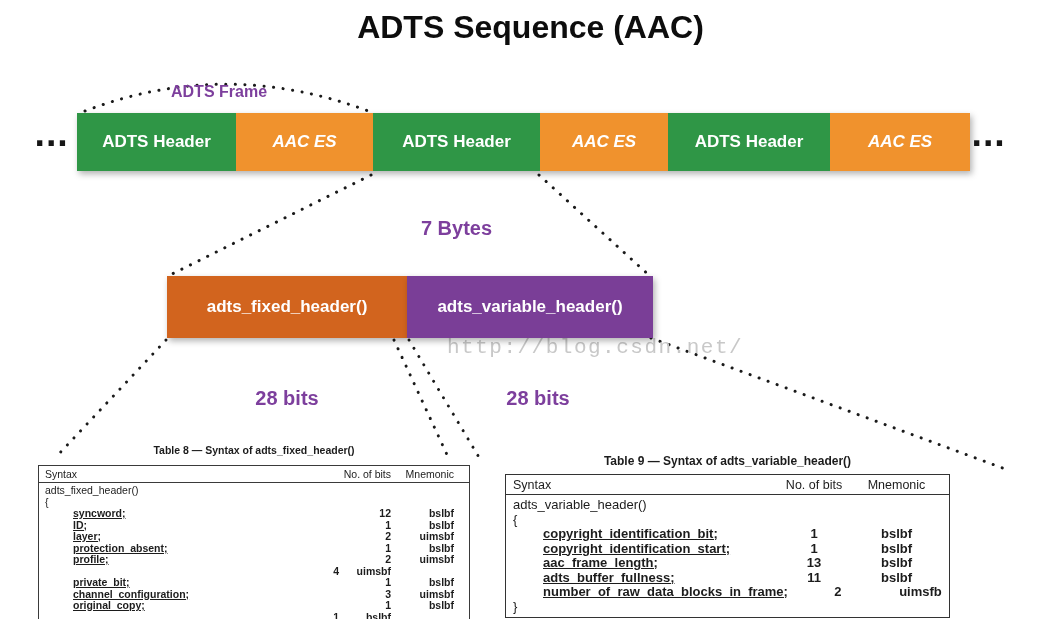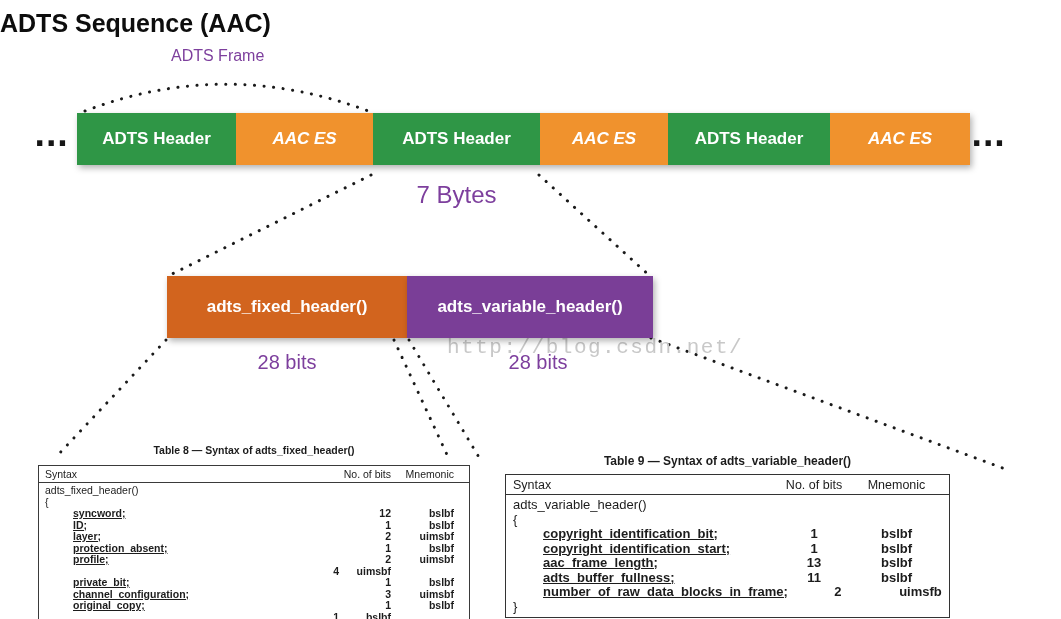--- a/index.html
+++ b/index.html
@@ -3,38 +3,38 @@
 <meta charset="utf-8">
 <style>
   html,body { margin:0; padding:0; background:#ffffff; }
   .stage {
     position:relative; width:1061px; height:619px; background:#ffffff;
     overflow:hidden; font-family:"Liberation Sans", sans-serif;
   }
   .dots { position:absolute; left:0; top:0; width:1061px; height:619px; pointer-events:none; }
 
   .page-title {
-    position:absolute; left:0; top:9px; width:100%; text-align:left;
-    font-size:25px; font-weight:bold; color:#0d0d0d; letter-spacing:0px;
-  }
-  .purple-label { position:absolute; color:var(--label-purple,#7d3f9d); font-weight:normal; z-index:3; }
+    position:absolute; left:0; top:9px; width:100%; text-align:center;
+    font-size:32px; font-weight:bold; color:#0d0d0d; letter-spacing:0px;
+  }
+  .purple-label { position:absolute; color:var(--label-purple,#7d3f9d); font-weight:bold; z-index:3;margin-top:36px; }
   .adts-frame-label { left:171px; top:47px; font-size:16px; }
-  .seven-bytes { left:373px; top:181px; width:167px; text-align:center; font-size:24px; }
+  .seven-bytes { left:373px; top:181px; width:167px; text-align:center; font-size:20px; }
   .bits-left  { left:167px; top:351px; width:240px; text-align:center; font-size:20px; }
   .bits-right { left:413px; top:351px; width:250px; text-align:center; font-size:20px; }
 
   .ellipsis {
     position:absolute; top:118px; font-size:30px; font-weight:900; color:#161616;
     font-family:"DejaVu Sans", sans-serif;
   }
   .ellipsis.left { left:34px; }
   .ellipsis.right { left:971px; }
 
   .seq-row {
-    position:absolute; left:77px; top:113px; height:52px; display:flex;
+    position:absolute; left:77px; top:113px; height:58px; display:flex;
     filter:drop-shadow(2px 3px 3px rgba(0,0,0,0.30)); z-index:2;
   }
   .seq-block {
     display:flex; align-items:center; justify-content:center;
     color:#ffffff; font-weight:bold; font-size:17px;
   }
   .seq-block.header { background:var(--header-green,#2f9646); }
   .seq-block.es     { background:var(--es-orange,#f0922d);font-style:italic; }
   .seq-block:nth-child(1){ width:159px; }
   .seq-block:nth-child(2){ width:137px; }

